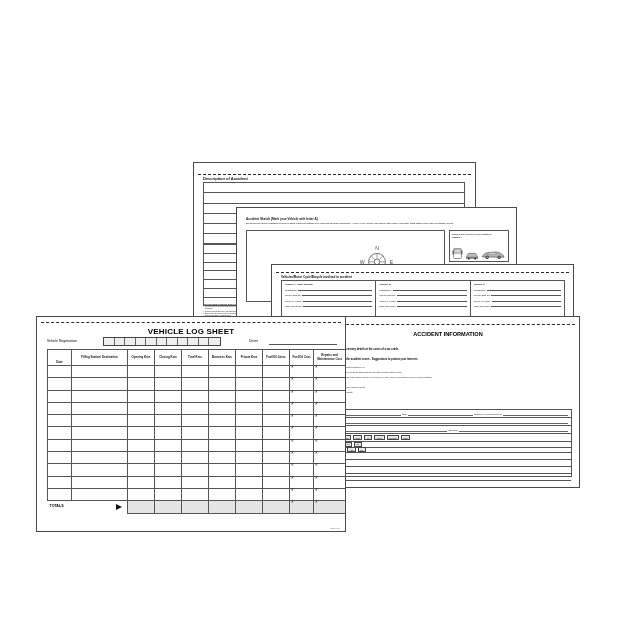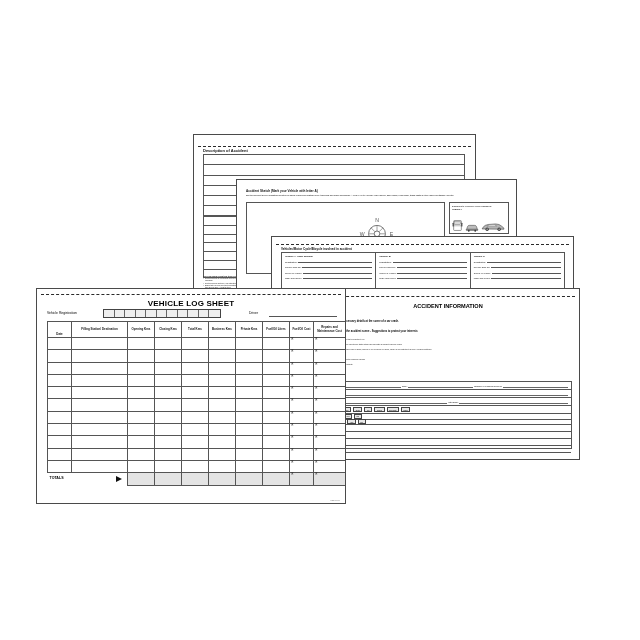--- a/index.html
+++ b/index.html
@@ -11,20 +11,21 @@
     position:relative;
   }
   .stage{position:absolute;inset:0;}
 
   .sheet{
     position:absolute;
     background:#ffffff;
     border:1px solid #4a4a4a;
     box-sizing:border-box;
     overflow:hidden;
+    margin-top:28px;
   }
 
   
   .dash-top{
     position:absolute;left:4px;right:4px;
     border-top:1px dashed #2a2a2a;
   }
   .lbl{color:#111;}
   .tiny{font-size:2.1px;line-height:1.25;color:#1a1a1a;}
   .micro{font-size:1.6px;line-height:1.3;color:#222;}

